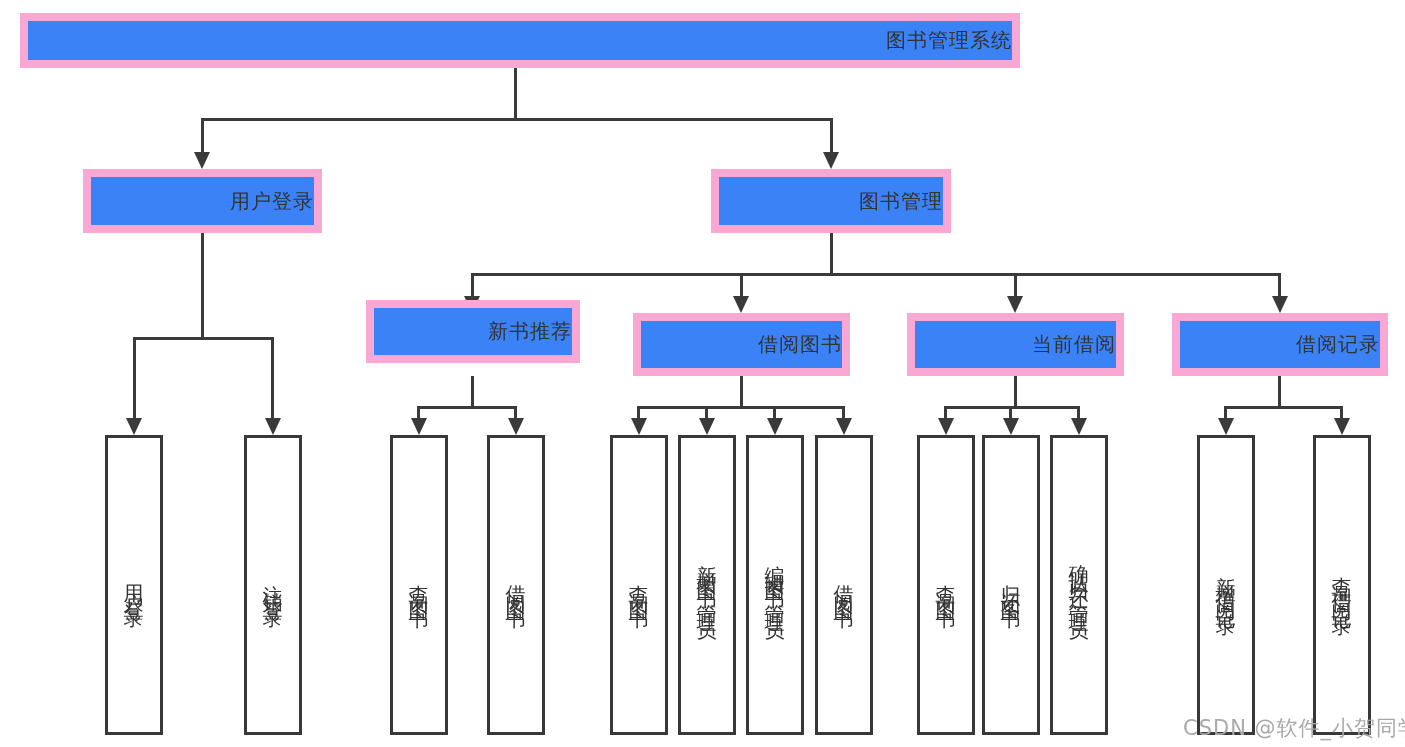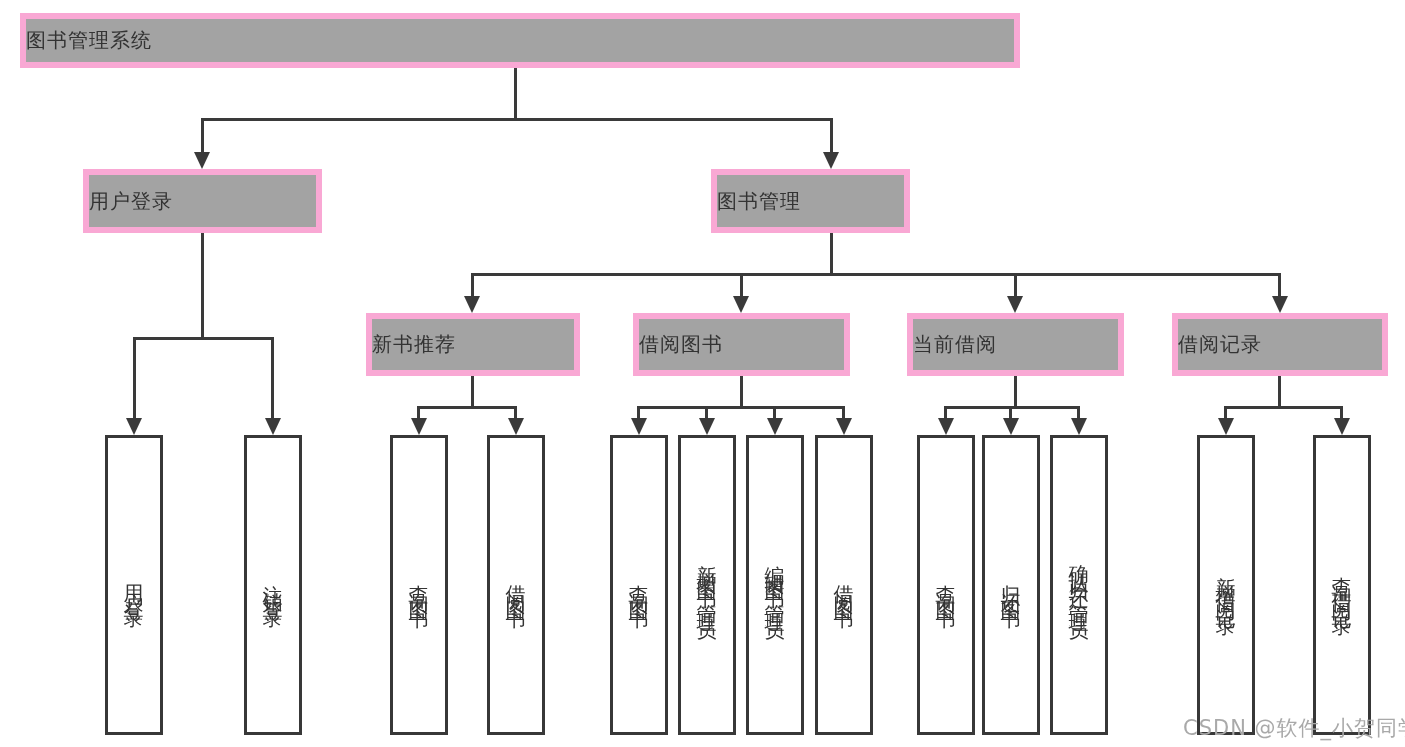--- a/index.html
+++ b/index.html
@@ -15,25 +15,25 @@
   .arrow {
     position: absolute;
     width: 0; height: 0;
     border-left: 8px solid transparent;
     border-right: 8px solid transparent;
     border-top: 17px solid #3a3a3a;
   }
   .hbox {
     position: absolute;
     box-sizing: border-box;
-    border: 6px solid #f9a8d4;
-    background: #a3a3a3;
+    border: 8px solid #f9a8d4;
+    background: #3b82f6;
     display: flex;
     align-items: center;
-    justify-content: flex-start;
+    justify-content: flex-end;
     font-size: 20px;
     color: #333333;
     letter-spacing: 1px;
     z-index: 2;
   }
   .vbox {
     position: absolute;
     box-sizing: border-box;
     border: 3px solid #383838;
     background: #ffffff;
@@ -125,25 +125,25 @@
   <div class="line" style="left:1340px; top:406px; width:3px; height:13px;"></div>
   <div class="arrow" style="left:1334px; top:418px;"></div>
 
   <div class="hbox" style="left:20px; top:13px; width:1000px; height:55px;">
     <span>图书管理系统</span>
   </div>
 
   <div class="hbox" style="left:83px; top:169px; width:239px; height:64px;">
     <span>用户登录</span>
   </div>
-  <div class="hbox" style="left:711px; top:169px; width:199px; height:64px;">
+  <div class="hbox" style="left:711px; top:169px; width:240px; height:64px;">
     <span>图书管理</span>
   </div>
 
-  <div class="hbox" style="left:366px; top:313px; width:214px; height:63px;">
+  <div class="hbox" style="left:366px; top:300px; width:214px; height:63px;">
     <span>新书推荐</span>
   </div>
   <div class="hbox" style="left:633px; top:313px; width:217px; height:63px;">
     <span>借阅图书</span>
   </div>
   <div class="hbox" style="left:907px; top:313px; width:217px; height:63px;">
     <span>当前借阅</span>
   </div>
   <div class="hbox" style="left:1172px; top:313px; width:216px; height:63px;">
     <span>借阅记录</span>

